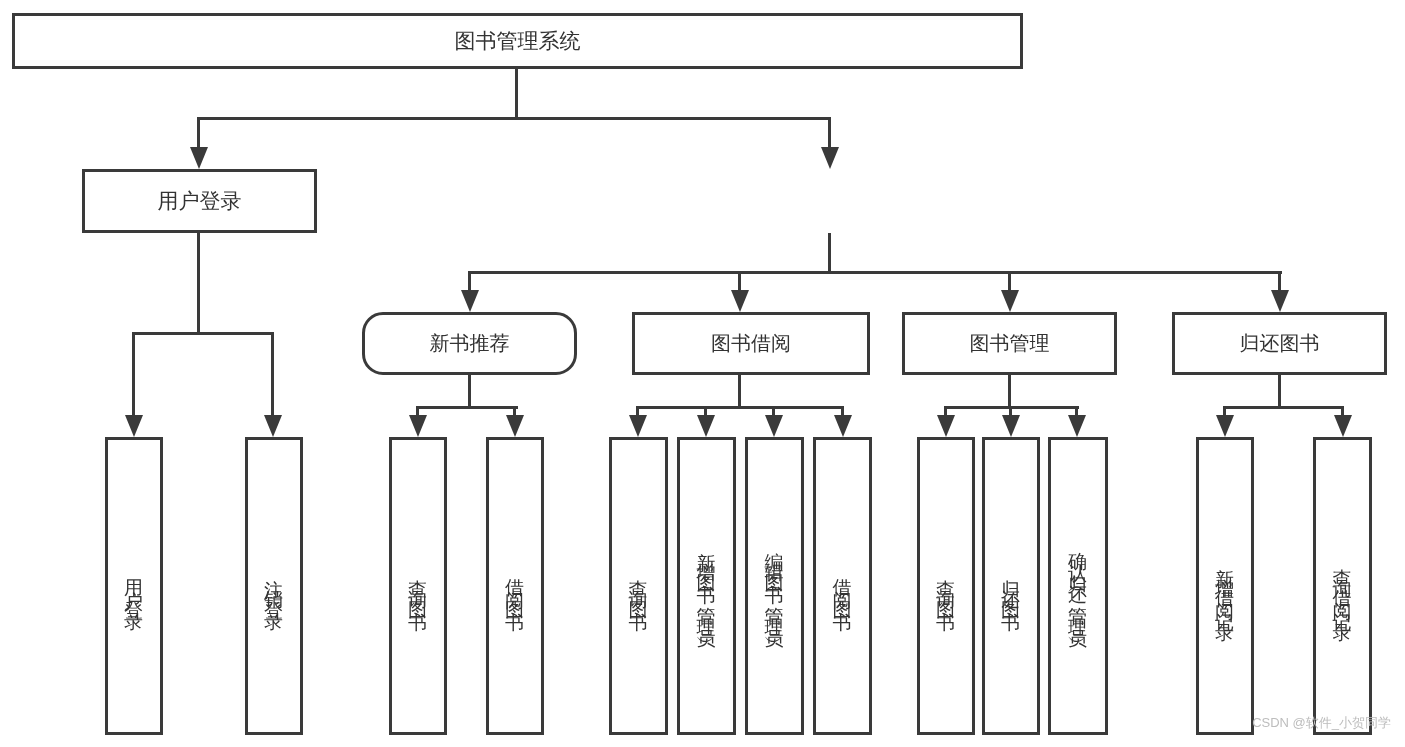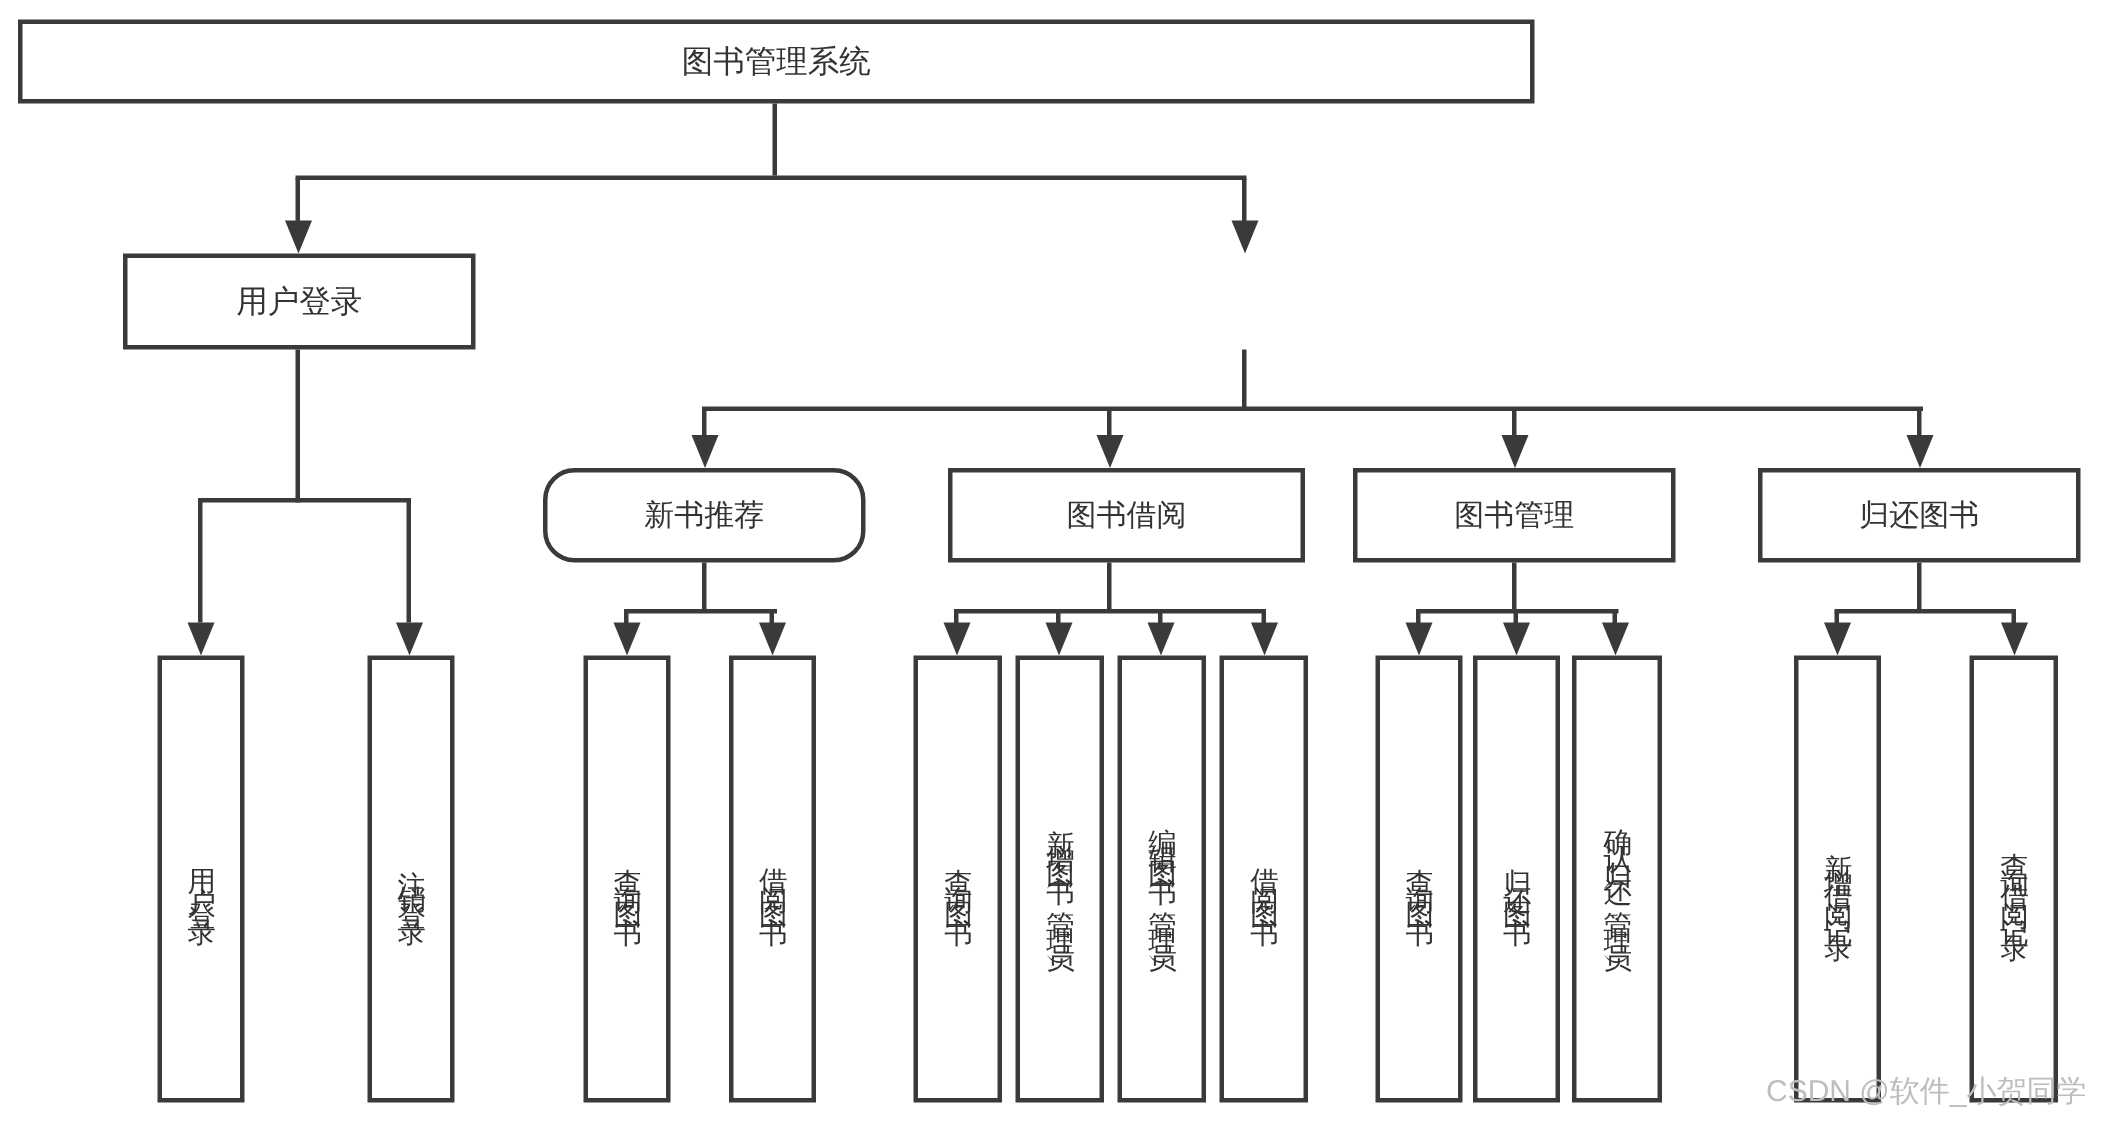--- a/index.html
+++ b/index.html
@@ -72,21 +72,21 @@
     height: 0;
     border-left: 9px solid transparent;
     border-right: 9px solid transparent;
     border-top: 22px solid var(--line);
   }
 
   .watermark {
     position: absolute;
     top: 714px;
     right: 14px;
-    font-size: 20px;
+    font-size: 13px;
     color: var(--watermark);
     white-space: nowrap;
   }
 </style>
 </head>
 <body>
 
 <div class="canvas">
 
   <div class="box root-box" style="left:12px; top:13px; width:1011px; height:56px;">

